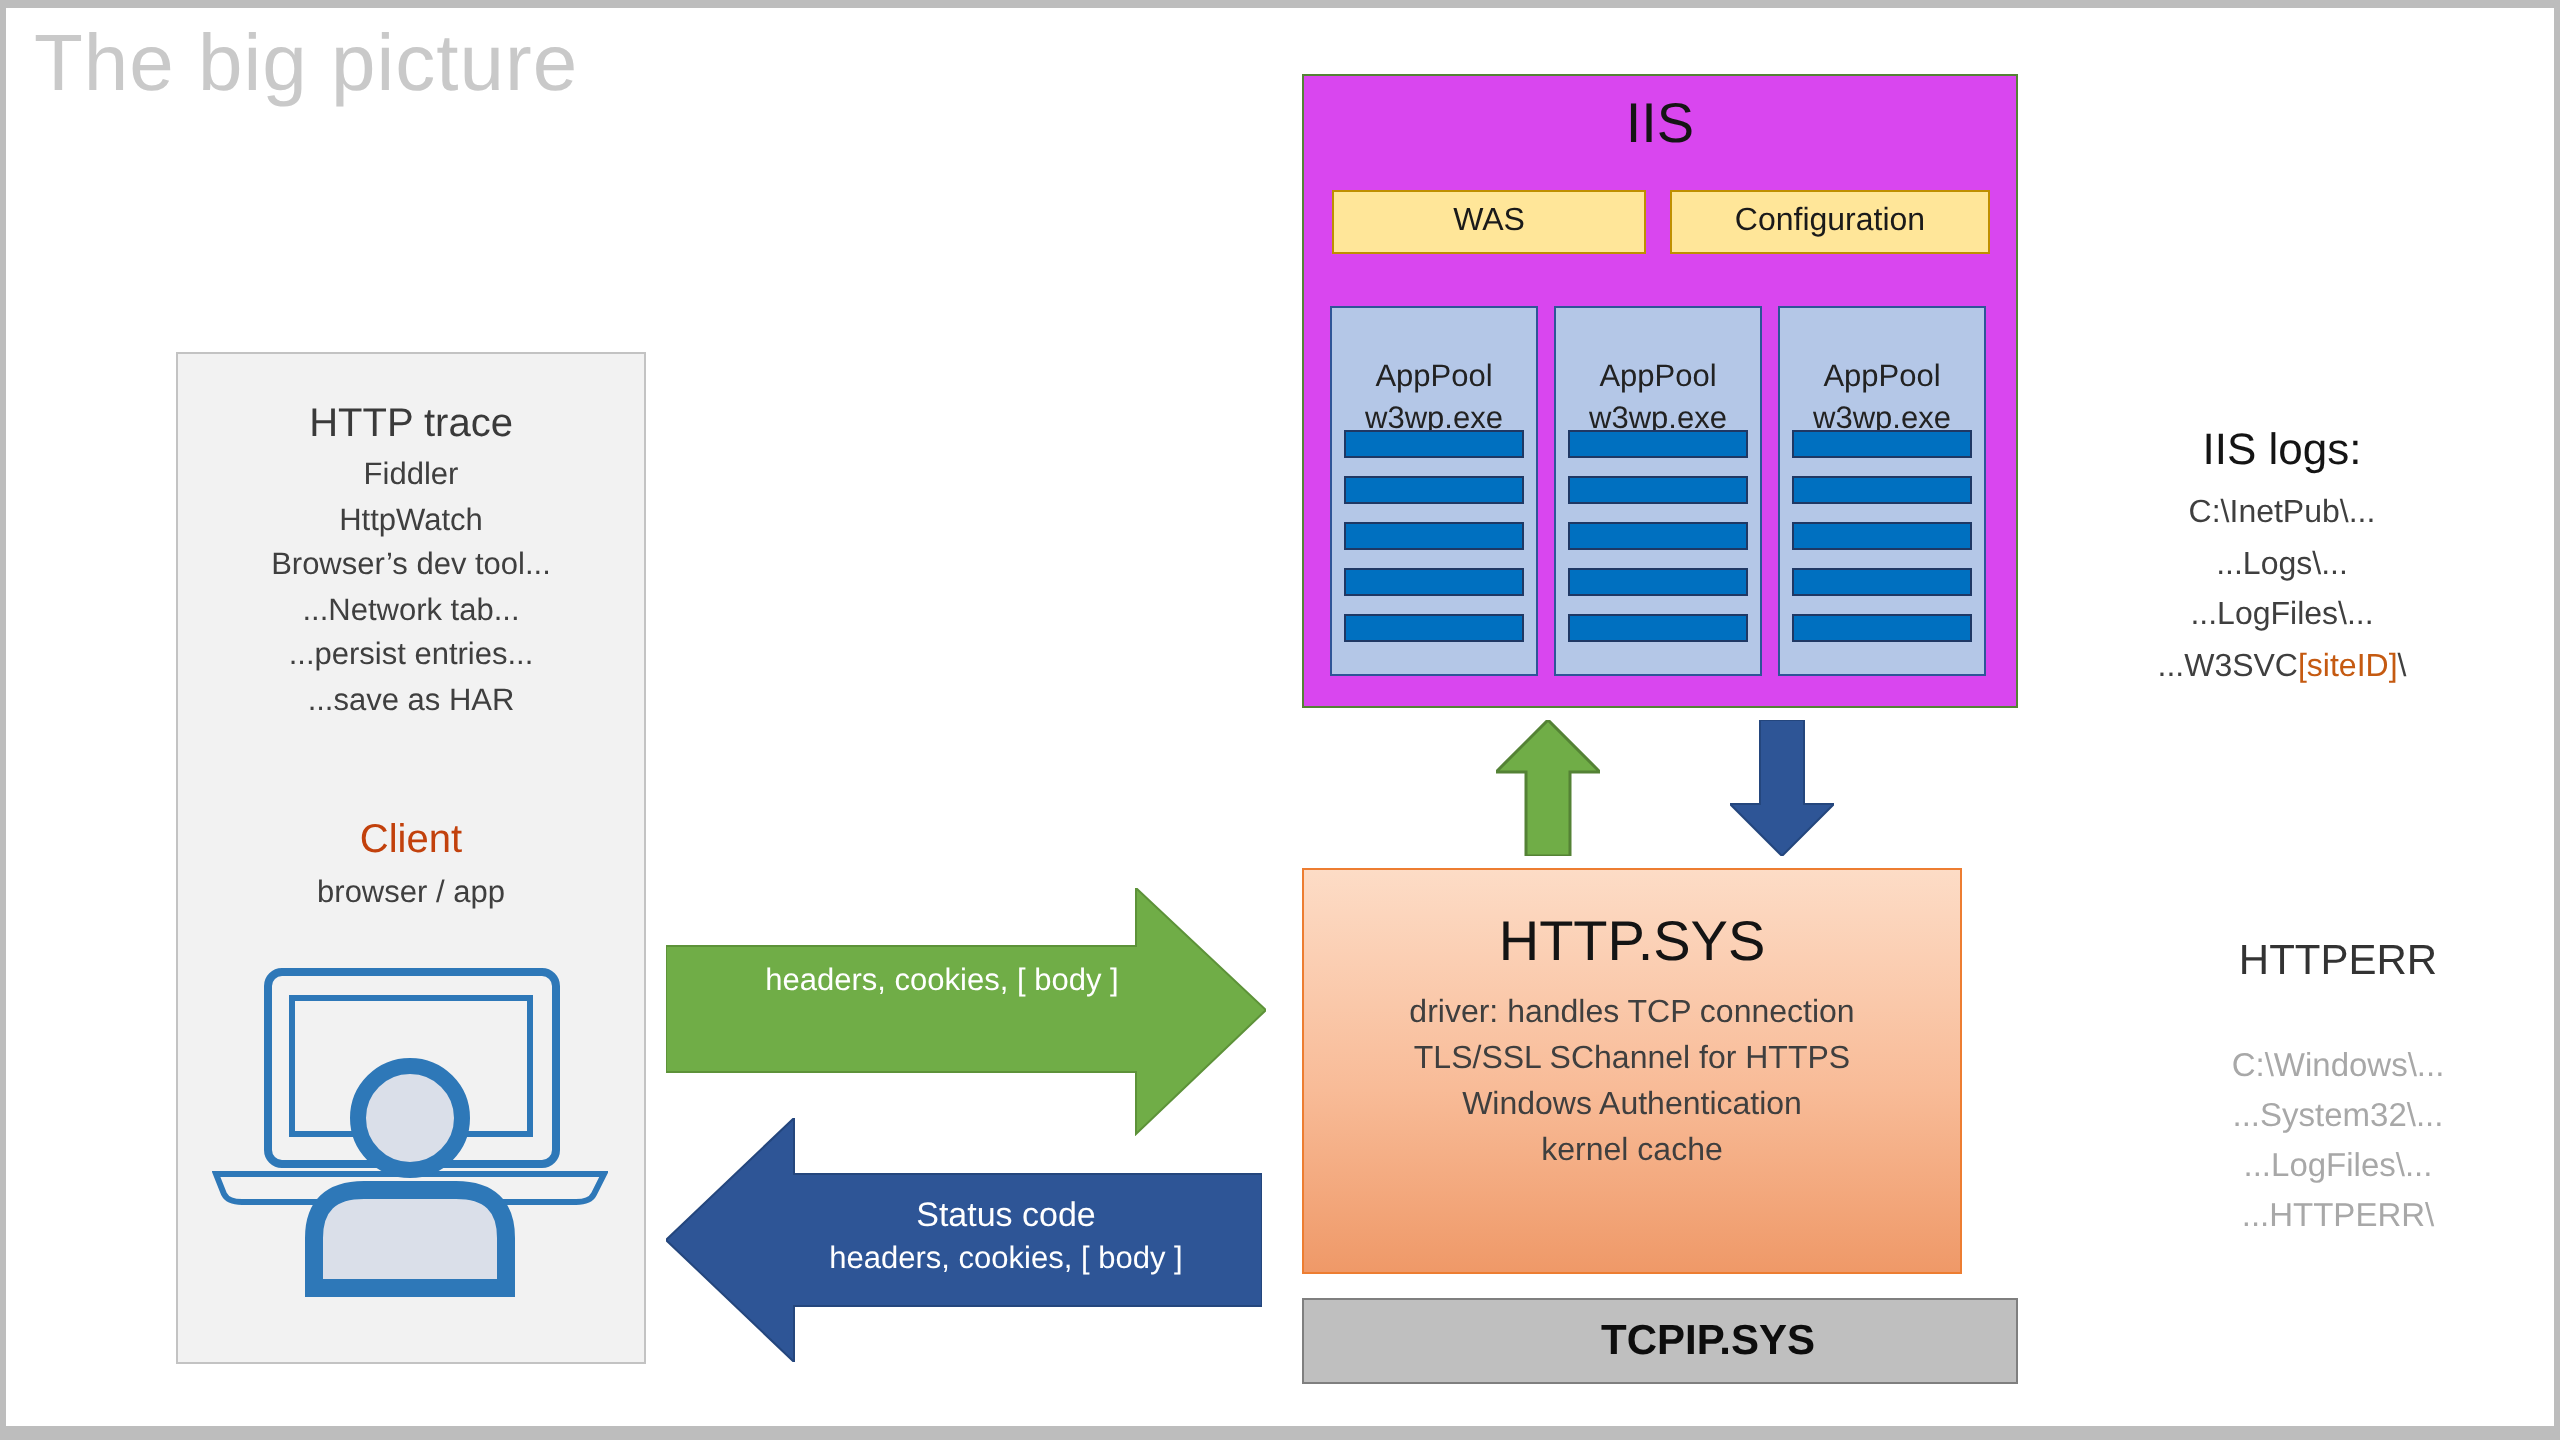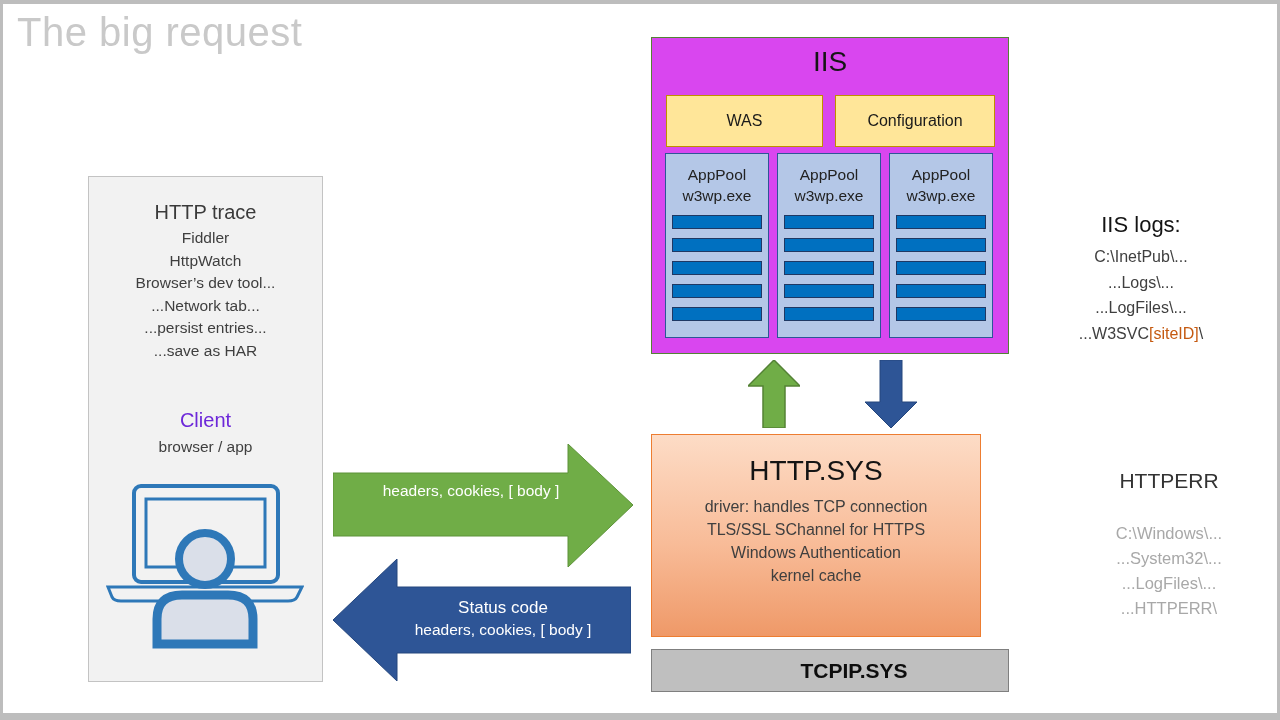--- a/index.html
+++ b/index.html
@@ -6,35 +6,35 @@
   body{font-family:"Liberation Sans","DejaVu Sans",sans-serif;background:#ffffff;}
   .slide{position:relative;width:1280px;height:720px;box-sizing:border-box;background:#ffffff;
          border:3px solid #bdbdbd;border-top-width:4px;border-bottom-width:7px;overflow:hidden;}
 
   .slide-title{position:absolute;left:14px;top:6px;font-size:40px;font-weight:300;color:#c9c9c9;letter-spacing:0.5px;}
 
   
   .trace-panel{position:absolute;left:85px;top:172px;width:235px;height:506px;background:#f2f2f2;border:1px solid #c3c3c3;box-sizing:border-box;}
   .panel-h{margin-top:24px;text-align:center;font-size:20px;color:#3a3a3a;}
   .trace-lines{margin-top:3px;text-align:center;font-size:15.5px;line-height:22.5px;color:#3f3f3f;}
-  .client-h{position:absolute;left:0;right:0;top:232px;text-align:center;font-size:20px;color:#6d28d9;}
+  .client-h{position:absolute;left:0;right:0;top:232px;text-align:center;font-size:20px;color:#c2410c;}
   .client-sub{position:absolute;left:0;right:0;top:261px;text-align:center;font-size:15.5px;color:#3f3f3f;}
   .client-icon{position:absolute;left:17px;top:296px;}
 
   
   .iis-box{position:absolute;left:648px;top:33px;width:358px;height:317px;background:#d946ef;border:1.5px solid #548235;box-sizing:border-box;}
   .iis-title{text-align:center;font-size:28px;color:#151515;margin-top:8px;}
-  .sub-yellow{position:absolute;top:57px;height:52px;background:#ffe699;border:1.5px solid #bf8f00;box-sizing:border-box;
+  .sub-yellow{position:absolute;top:57px;height:32px;background:#ffe699;border:1.5px solid #bf8f00;box-sizing:border-box;
               display:flex;align-items:center;justify-content:center;font-size:16px;color:#1a1a1a;}
   .was-box{left:14px;width:157px;}
   .config-box{left:183px;width:160px;}
   .pool{position:absolute;top:115px;width:104px;height:185px;background:#b4c7e7;border:1.5px solid #2f5597;box-sizing:border-box;}
   .pool1{left:13px;} .pool2{left:125px;} .pool3{left:237px;}
   .pool-line{text-align:center;font-size:15.5px;color:#222;line-height:21px;}
-  .pool-line.first{margin-top:10px;}
+  .pool-line.first{margin-top:24px;}
   .bars{position:absolute;left:6px;right:6px;top:61px;}
   .bar{height:14px;margin-bottom:9px;background:#0070c0;border:1.5px solid #1f3864;box-sizing:border-box;}
 
   
   .v-arrow{position:absolute;}
 
   
   .iislogs{position:absolute;left:1036px;top:208px;width:204px;text-align:center;}
   .logs-h{font-size:22px;color:#141414;margin-bottom:6px;}
   .logs-line{font-size:16px;line-height:25.5px;color:#3f3f3f;}
@@ -61,21 +61,21 @@
   .req-text{left:330px;top:476px;width:276px;}
   .resp-text{left:372px;top:592px;width:256px;}
   .arrow-text .l1{font-size:17px;line-height:23px;}
   .arrow-text .l2{font-size:15.5px;line-height:22px;}
 </style>
 </head>
 <body>
 
 <div class="slide">
 
-  <div class="slide-title">The big request</div>
+  <div class="slide-title">The big picture</div>
 
   <div class="trace-panel">
     <div class="panel-h">HTTP trace</div>
     <div class="trace-lines">
       <div>Fiddler</div>
       <div>HttpWatch</div>
       <div>Browser’s dev tool...</div>
       <div>...Network tab...</div>
       <div>...persist entries...</div>
       <div>...save as HAR</div>

